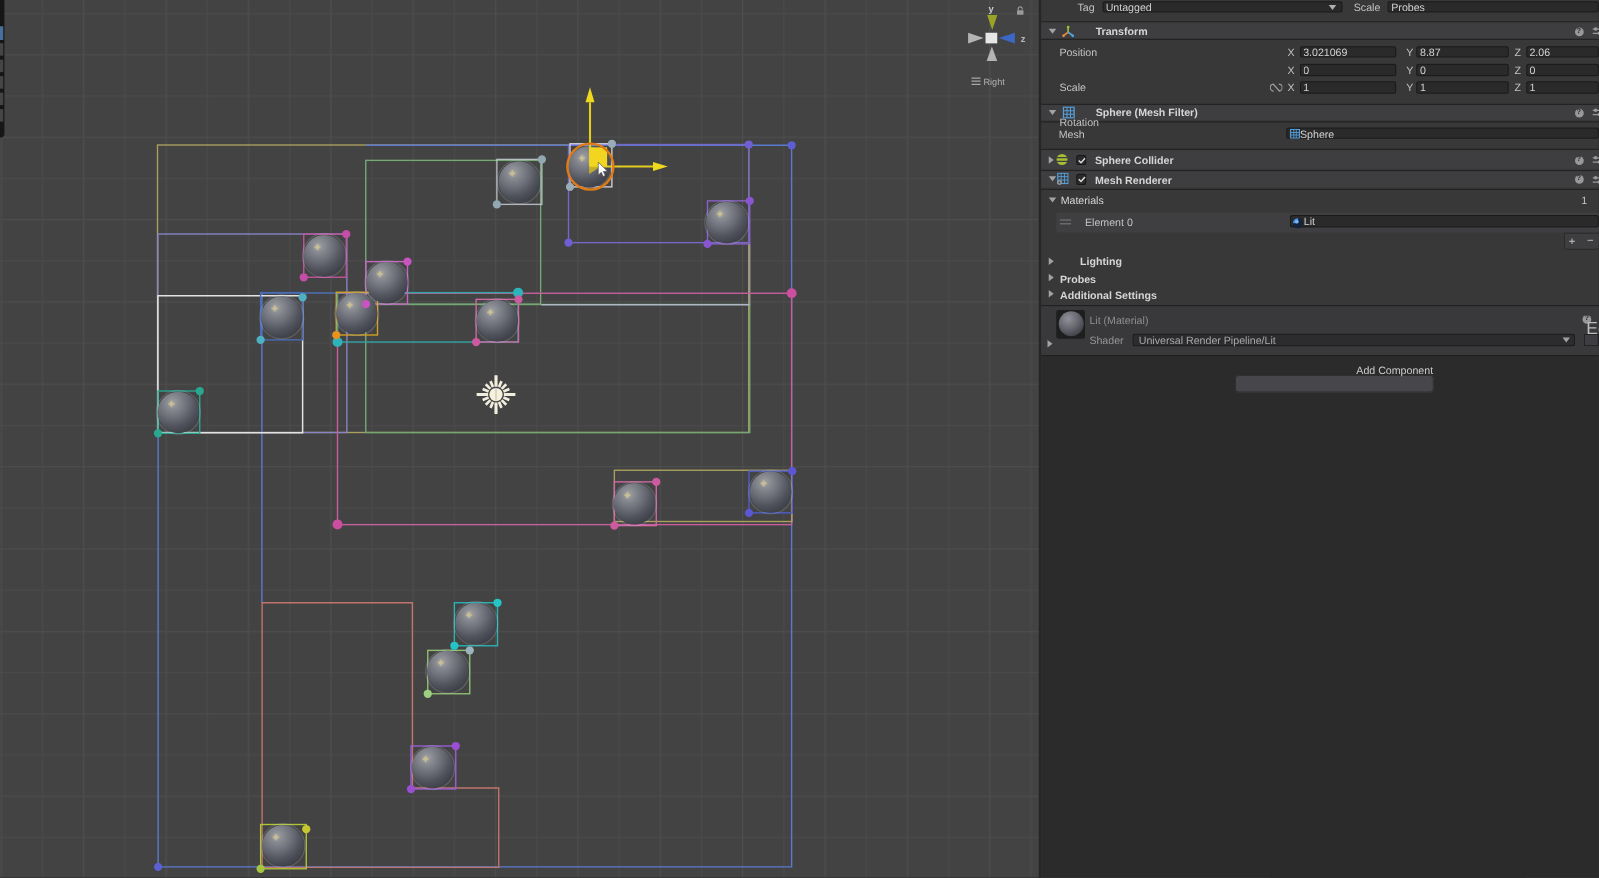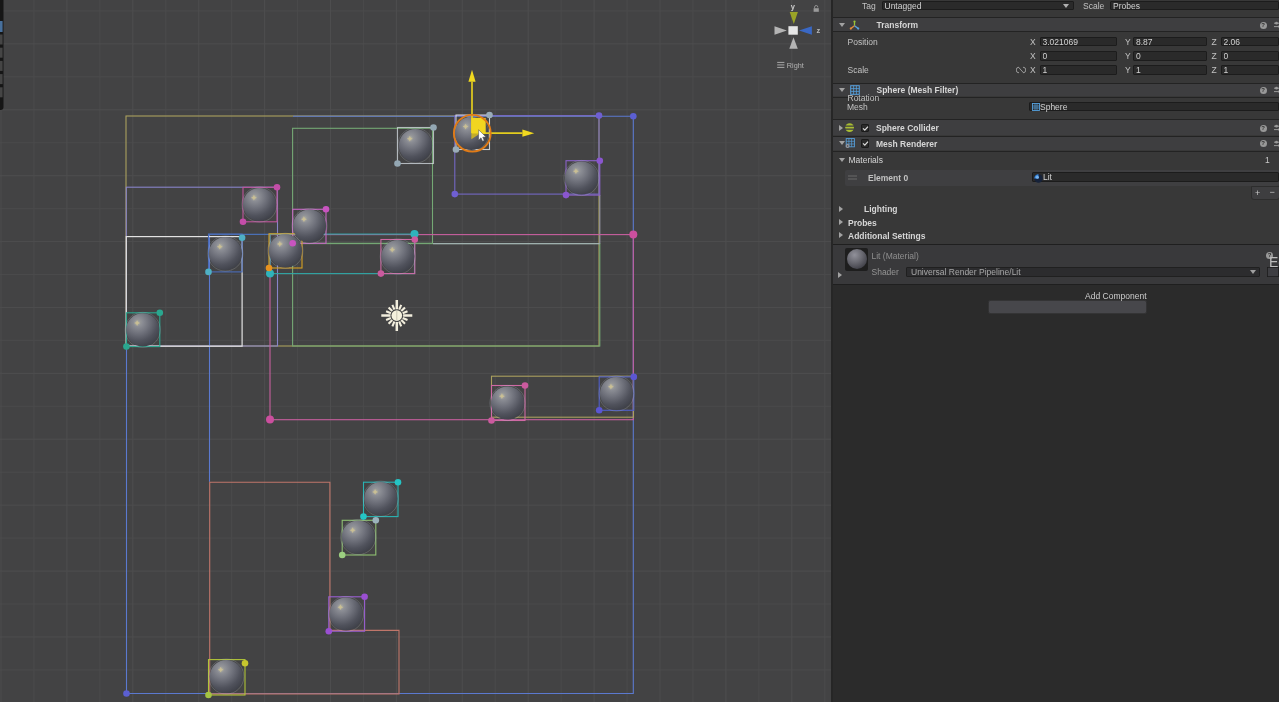--- a/index.html
+++ b/index.html
@@ -319,21 +319,21 @@
       <circle cx="2.5" cy="2.2" r="1.4" fill="#9a9a9a"></circle>
       <circle cx="5.5" cy="5.6" r="1.4" fill="#9a9a9a"></circle>
     </svg>
 <div style="position:absolute;left:839px;top:157.5px;width:0;height:0;border-left:3.5px solid transparent;border-right:3.5px solid transparent;border-top:4.5px solid #a2a2a2"></div>
 <div style="position:absolute;left:848.5px;top:155px;font-size:8.5px;color:#d6d6d6;font-weight:normal;line-height:10px;height:10px;">Materials</div>
 <div style="position:absolute;left:1265px;top:155px;font-size:8.5px;color:#c8c8c8;line-height:10px">1</div>
 <div style="position:absolute;left:845px;top:169.8px;width:434px;height:16px;background:#3f3f41;border-radius:2px"></div>
 <svg style="position:absolute;left:848px;top:175px" width="9" height="6">
       <path d="M0,1 H9 M0,4 H9" stroke="#6a6a6a" stroke-width="1.1"></path>
     </svg>
-<div style="position:absolute;left:868px;top:172.5px;font-size:8.5px;color:#c2c2c2;line-height:10px;height:10px;font-weight:bold;">Element 0</div>
+<div style="position:absolute;left:868px;top:172.5px;font-size:8.5px;color:#c2c2c2;line-height:10px;height:10px;">Element 0</div>
 <div style="position:absolute;left:1032px;top:172px;width:247px;height:9.5px;background:#2a2a2a;border-radius:2px;box-shadow:inset 0 0 0 0.8px #191919"></div>
 <svg style="position:absolute;left:1034px;top:173.5px" width="9" height="9">
       <circle cx="4.5" cy="4.5" r="4.2" fill="#16223a"></circle>
       <path d="M4.5,0.3 a4.2,4.2 0 0 0 -4.2,4.2 l4.2,0 Z" fill="#3b8ae0"></path>
       <circle cx="3.4" cy="3.2" r="1.5" fill="#7ab5ec"></circle>
     </svg>
 <div style="position:absolute;left:1043px;top:172px;width:236px;height:10px;font-size:8.5px;color:#d2d2d2;line-height:10.5px;overflow:hidden;white-space:nowrap">Lit</div>
 <div style="position:absolute;left:1251.5px;top:186.5px;width:27.5px;height:12px;background:#3e3e40;border-radius:0 0 2px 2px;box-shadow:0 0 0 0.8px #2a2a2a"></div>
 <div style="position:absolute;left:1255px;top:187.5px;width:10px;height:10px;font-size:9px;color:#c8c8c8;line-height:10px">+</div>
 <div style="position:absolute;left:1269.5px;top:187px;width:10px;height:10px;font-size:9px;color:#c8c8c8;line-height:10px">−</div>

